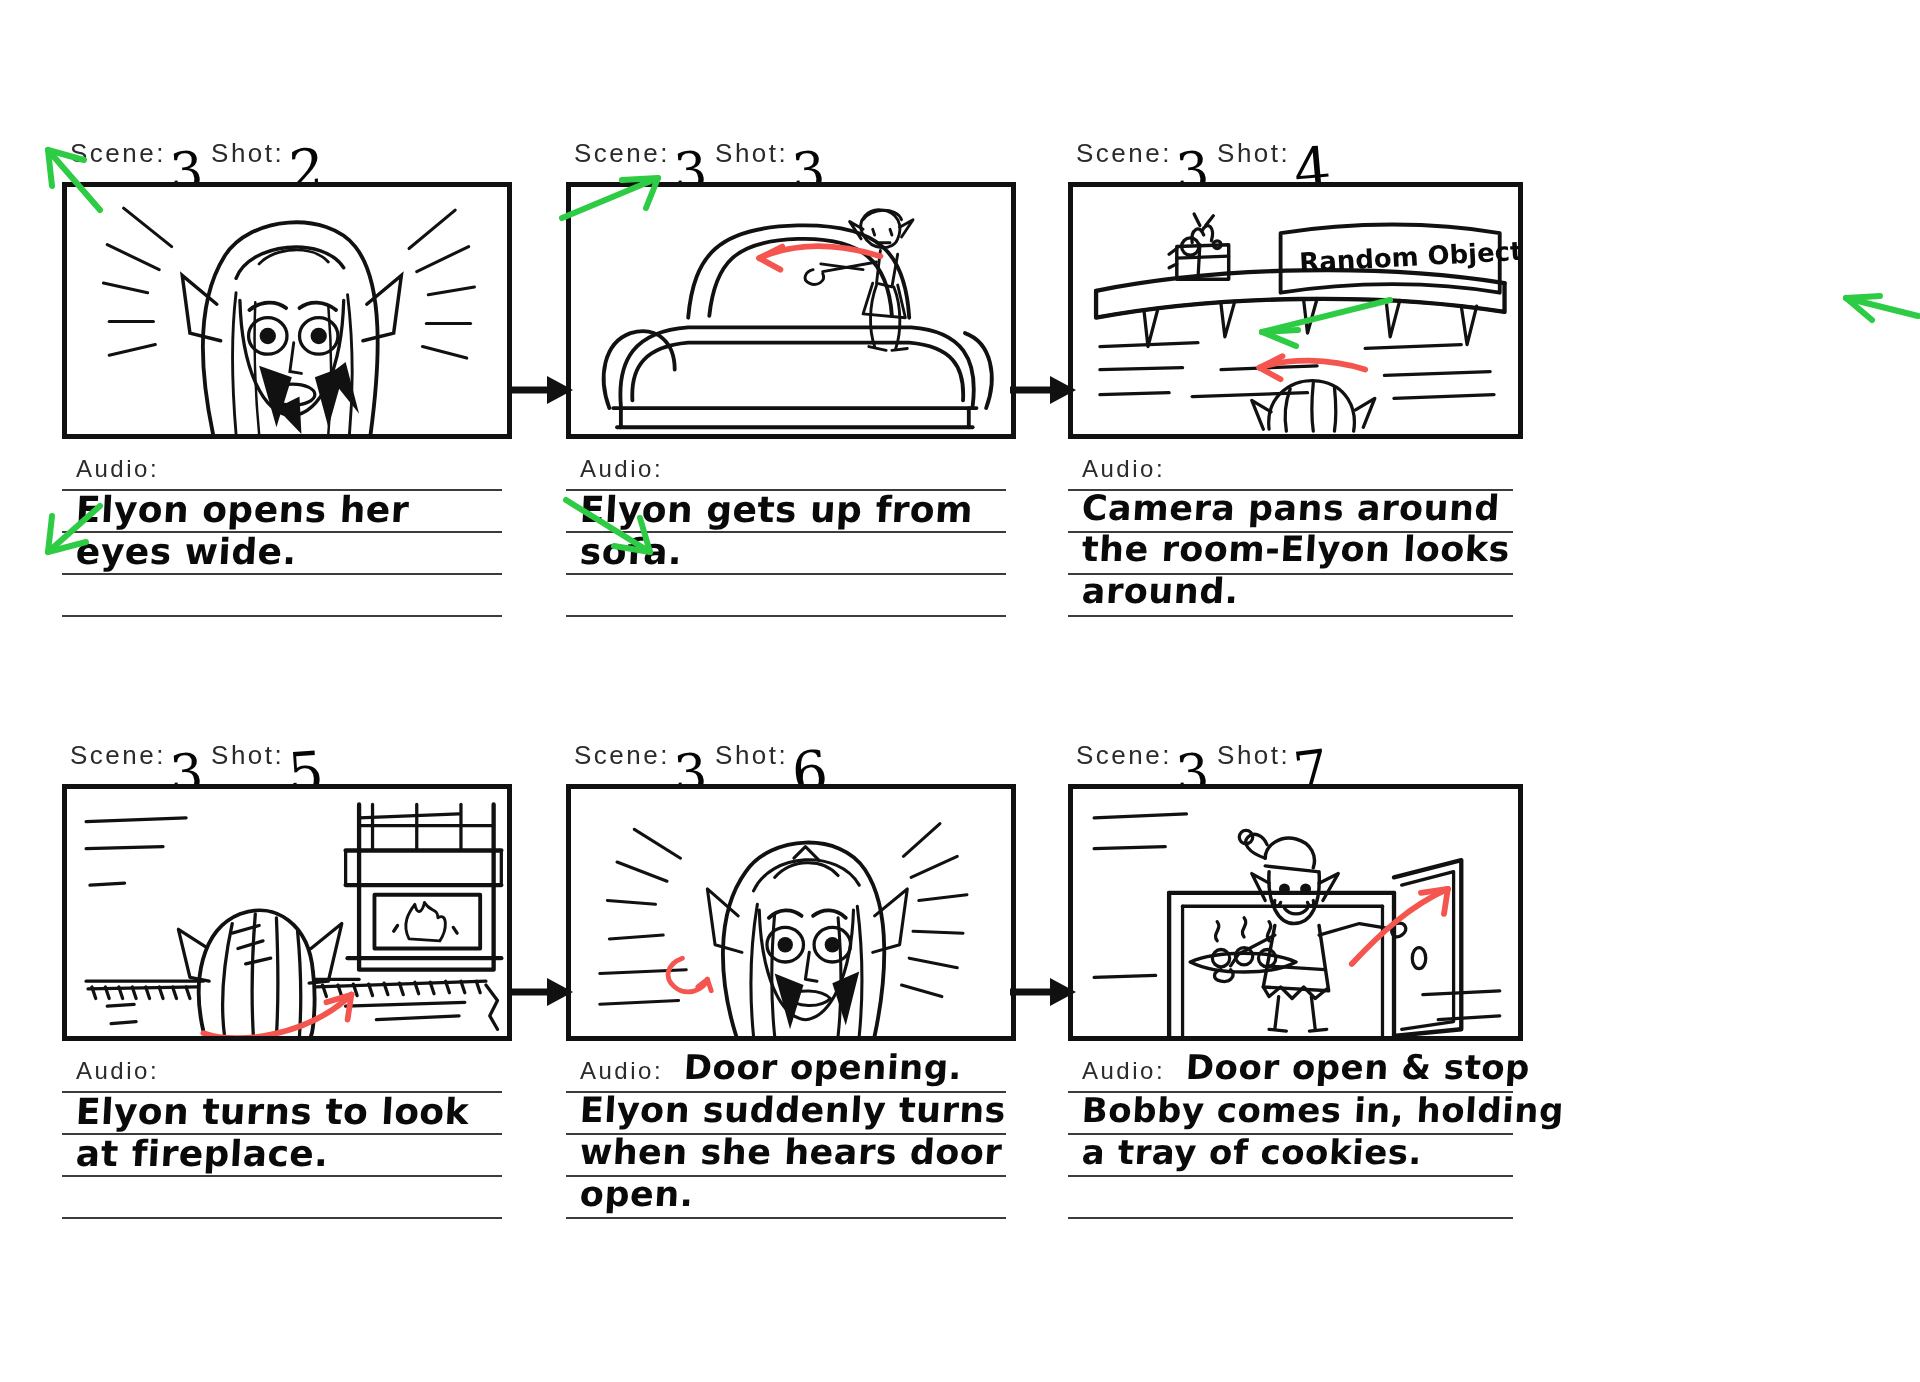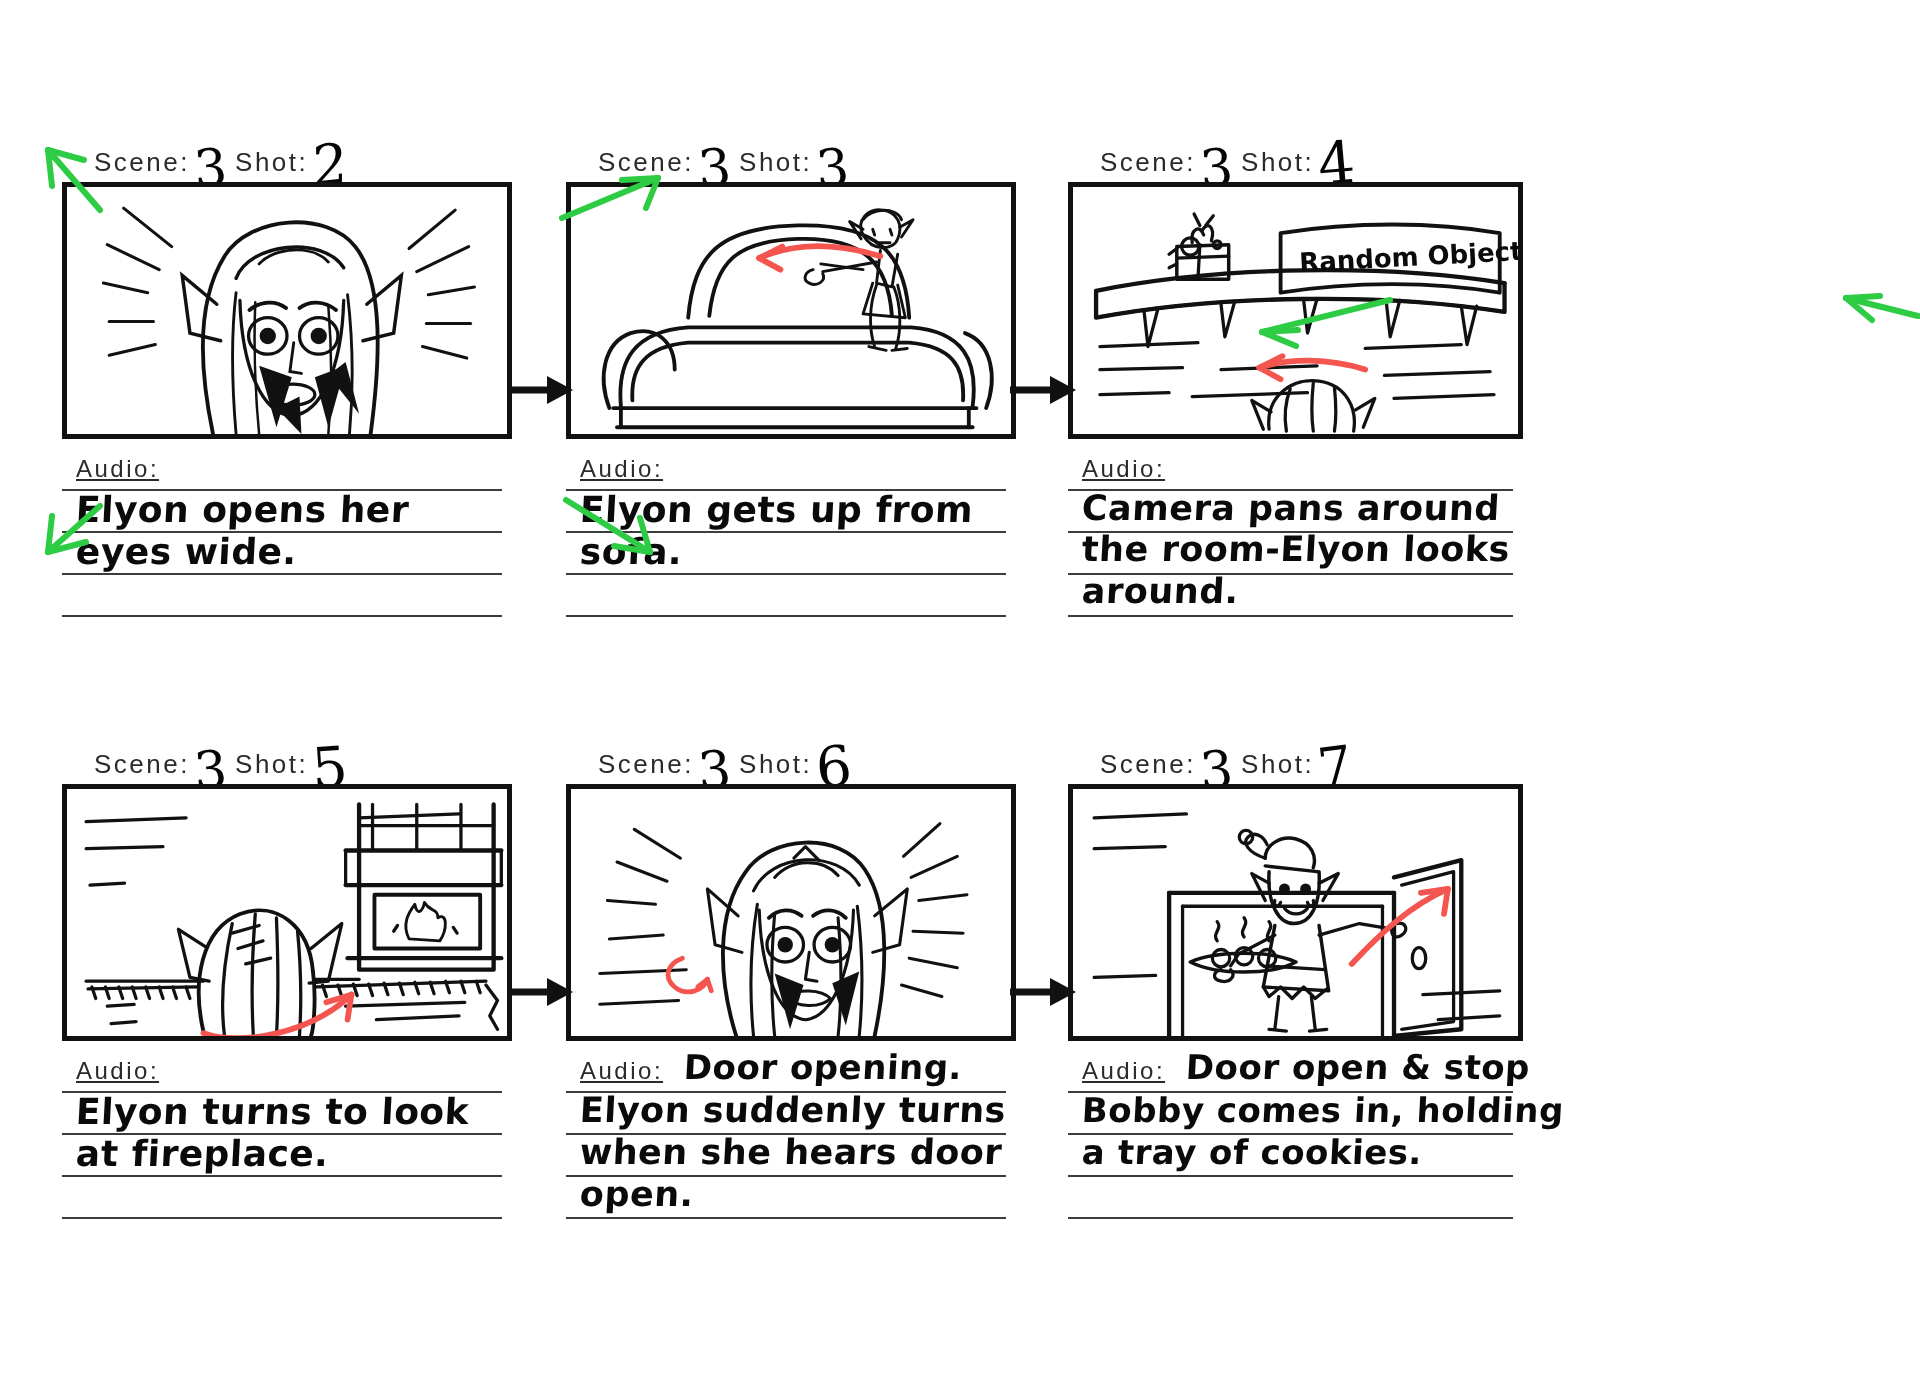--- a/index.html
+++ b/index.html
@@ -8,22 +8,22 @@
     font-family:"Liberation Sans", sans-serif;
     position:relative;overflow:hidden;
     -webkit-font-smoothing:antialiased;
   }
   .page{position:absolute;inset:0;background:#fff;}
 
   .cell{position:absolute;}
 
   
   .hdr{
-    position:absolute;left:32px;top:0;height:46px;
-    display:flex;align-items:center;white-space:nowrap;
+    position:absolute;left:8px;top:0;height:46px;
+    display:flex;align-items:flex-start;white-space:nowrap;
   }
   .lbl{
     font-family:"Liberation Sans", sans-serif;
     font-size:26px;letter-spacing:2.5px;color:#2b2b2b;
     line-height:1;padding-bottom:3px;
   }
   .hand-num{
     font-family:"DejaVu Serif", serif;
     font-size:52px;line-height:1;color:#050505;
     padding:0 8px 0 4px;
@@ -42,21 +42,21 @@
     position:absolute;left:0;
     border:5px solid #111;
     background:#fff;box-sizing:border-box;overflow:hidden;
   }
   .frame svg{display:block;width:100%;height:100%;}
 
   
   .audio{position:absolute;left:0;}
   .audio-lbl{
     position:absolute;left:14px;top:0;
-    font-size:24px;letter-spacing:2.5px;color:#2b2b2b;text-decoration:underline;
+    font-size:24px;letter-spacing:2.5px;color:#2b2b2b;
   }
   .rule{
     position:absolute;left:0;height:0;
     border-top:2.2px solid #3c3c3c;
   }
   .hw{
     position:absolute;
     font-family:"DejaVu Sans", sans-serif;
     font-weight:700;
     color:#0a0a0a;

